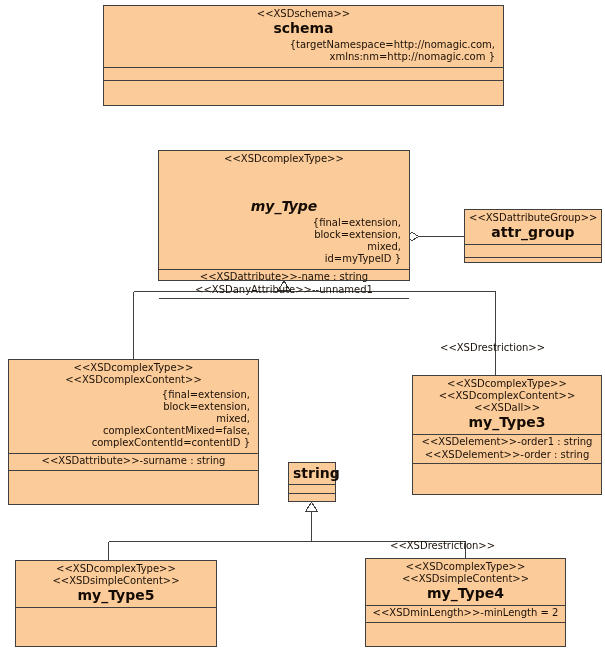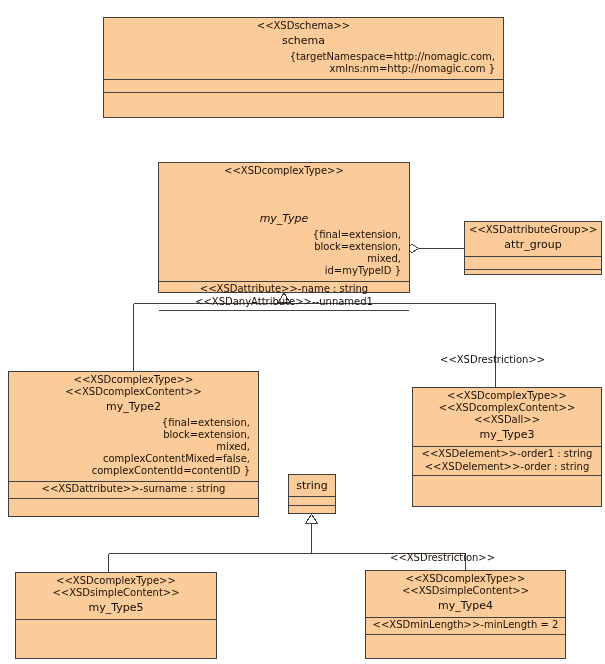--- a/index.html
+++ b/index.html
@@ -10,21 +10,21 @@
   }
   body {
     width: 605px;
     height: 664px;
     position: relative;
     overflow: hidden;
     font-family: "DejaVu Sans", "Liberation Sans", sans-serif;
   }
   #canvas {
     position: absolute;
-    left: 0; top: 12px;
+    left: 0; top: 0;
     width: 605px;
     height: 496px;
   }
   
   #connectors {
     position: absolute;
     left: 0; top: 0;
     width: 605px;
     height: 664px;
     z-index: 1;
@@ -50,23 +50,23 @@
   }
   .stereotype {
     display: block;
     font-size: 10px;
     line-height: 12px;
     color: #1a1008;
     white-space: nowrap;
   }
   .cname {
     display: block;
-    font-size: 11px;
+    font-size: 14px;
     line-height: 15px;
-    font-weight: normal;
+    font-weight: bold;
     color: #140c04;
     white-space: nowrap;
     padding-top: 1px;
   }
   .cname.abstract {
     font-style: italic;
     margin-top: 33px;
   }
   .props {
     display: block;
@@ -174,21 +174,20 @@
       <span class="cname">attr_group</span>
     </div>
     <div class="compartment attrs empty-row"></div>
     <div class="compartment ops"></div>
   </div>
 
   <div class="uml-class" id="box-mytype2">
     <div class="compartment head">
       <span class="stereotype">&lt;&lt;XSDcomplexType&gt;&gt;</span>
       <span class="stereotype">&lt;&lt;XSDcomplexContent&gt;&gt;</span>
-      <span class="cname">my_Type2</span>
       <span class="props">{final=extension,
 block=extension,
 mixed,
 complexContentMixed=false,
 complexContentId=contentID }</span>
     </div>
     <div class="compartment attrs">
       <span class="attr-line">&lt;&lt;XSDattribute&gt;&gt;-surname : string</span>
     </div>
     <div class="compartment ops" style="min-height:17px"></div>

